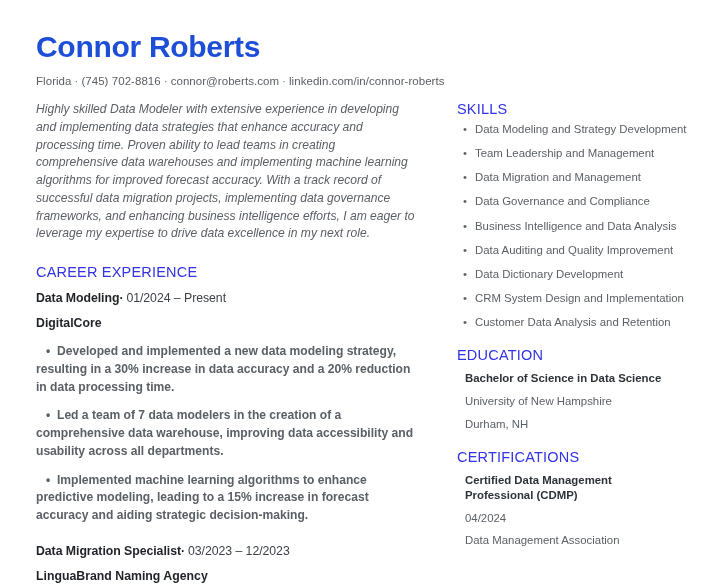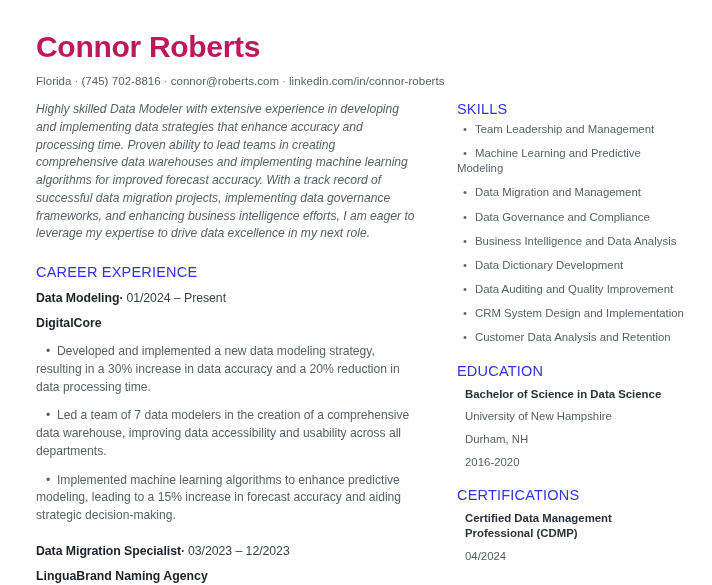--- a/index.html
+++ b/index.html
@@ -16,21 +16,21 @@
   }
   .page {
     position: relative;
     width: 712px; height: 585px;
     padding: 30px 0 0 0;
   }
 
   
   .header { padding: 0 36px; }
   .name {
-    color: #be185d;
+    color: #1d4ed8;
     font-size: 30px;
     font-weight: bold;
     letter-spacing: -0.3px;
     line-height: 1.1;
     margin: 0 0 12px 0;
   }
   .contact {
     font-size: 11.5px;
     color: #5b6066;
     letter-spacing: 0.05px;
@@ -77,20 +77,21 @@
     margin: 0 0 13px 0;
   }
 
   ul.bullets { list-style: none; margin: 0; padding: 0; }
   ul.bullets li {
     font-size: 12.1px;
     line-height: 1.47;
     color: #5b6066;
     margin-bottom: 11px;
     text-indent: 0;
+    font-weight: bold;
   }
   ul.bullets li .dot {
     display: inline-block;
     width: 21px;
     text-indent: 10px;
     color: #5b6066;
   }
   .job-block { margin-bottom: 6px; }
   .job-block.second { margin-top: 19px; }
 
@@ -160,40 +161,40 @@
         <p class="company">LinguaBrand Naming Agency</p>
 
       </div>
 
     </div>
 
     <div class="side-col">
 
       <h2 class="sec-title">SKILLS</h2>
       <ul class="skills">
+        <li><span class="dot">•</span><span>Data Modeling and Strategy Development</span></li>
         <li><span class="dot">•</span><span>Team Leadership and Management</span></li>
-        <li><span class="dot">•</span><span>Machine Learning and Predictive Modeling</span></li>
         <li><span class="dot">•</span><span>Data Migration and Management</span></li>
         <li><span class="dot">•</span><span>Data Governance and Compliance</span></li>
         <li><span class="dot">•</span><span>Business Intelligence and Data Analysis</span></li>
+        <li><span class="dot">•</span><span>Data Auditing and Quality Improvement</span></li>
         <li><span class="dot">•</span><span>Data Dictionary Development</span></li>
-        <li><span class="dot">•</span><span>Data Auditing and Quality Improvement</span></li>
         <li><span class="dot">•</span><span>CRM System Design and Implementation</span></li>
         <li><span class="dot">•</span><span>Customer Data Analysis and Retention</span></li>
       </ul>
 
       <h2 class="sec-title spaced">EDUCATION</h2>
       <div>
         <p class="edu-line bold">Bachelor of Science in Data Science</p>
         <p class="edu-line">University of New Hampshire</p>
         <p class="edu-line">Durham, NH</p>
-        <p class="edu-line">2016-2020</p>
       </div>
 
       <h2 class="sec-title spaced">CERTIFICATIONS</h2>
       <div>
         <p class="cert-line bold">Certified Data Management Professional (CDMP)</p>
         <p class="cert-line">04/2024</p>
+        <p class="cert-line">Data Management Association</p>
       </div>
 
     </div>
   </div>
 </div>
 
 </body></html>

